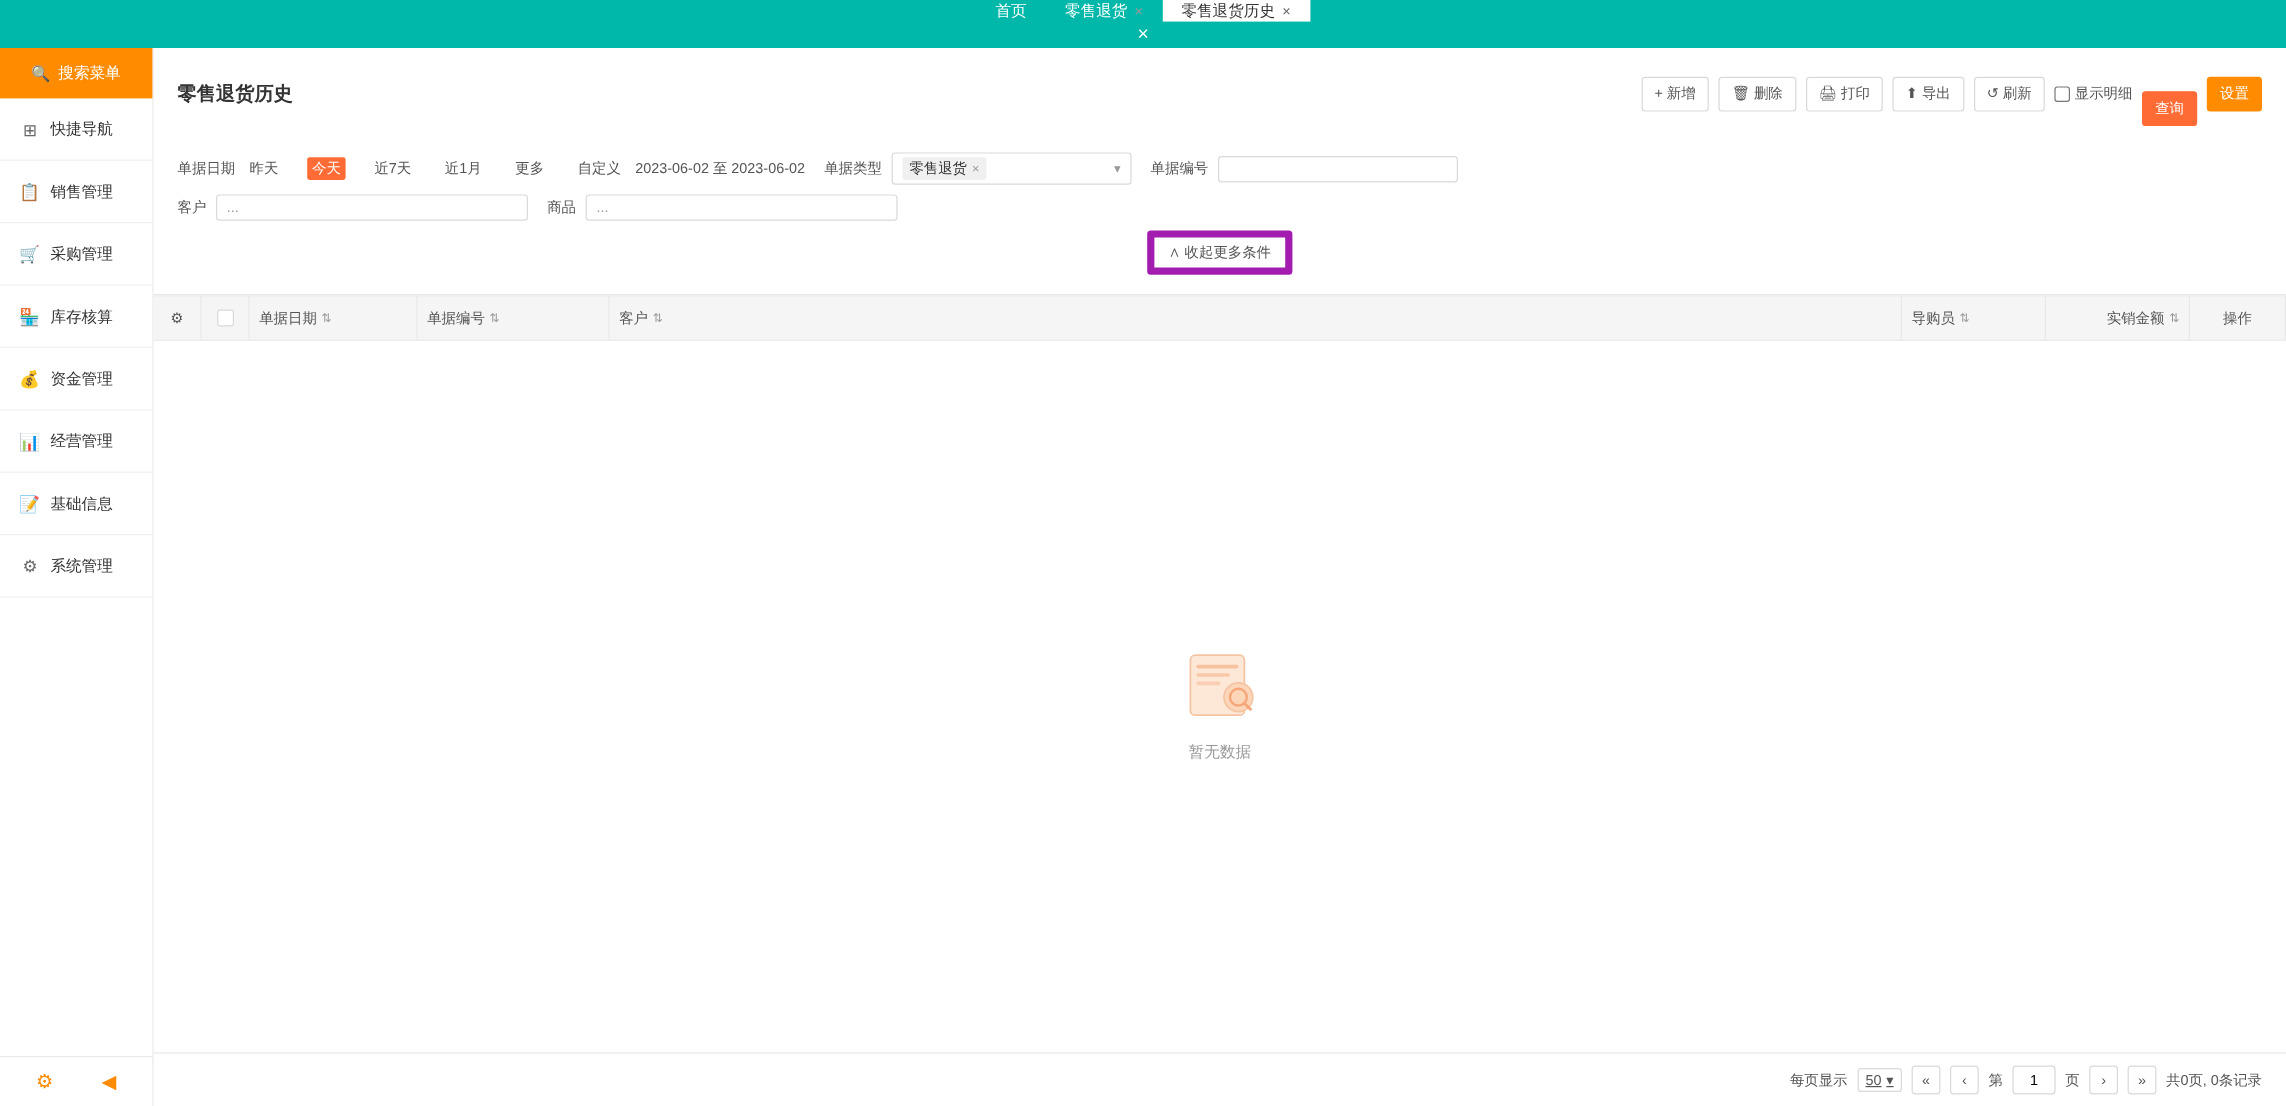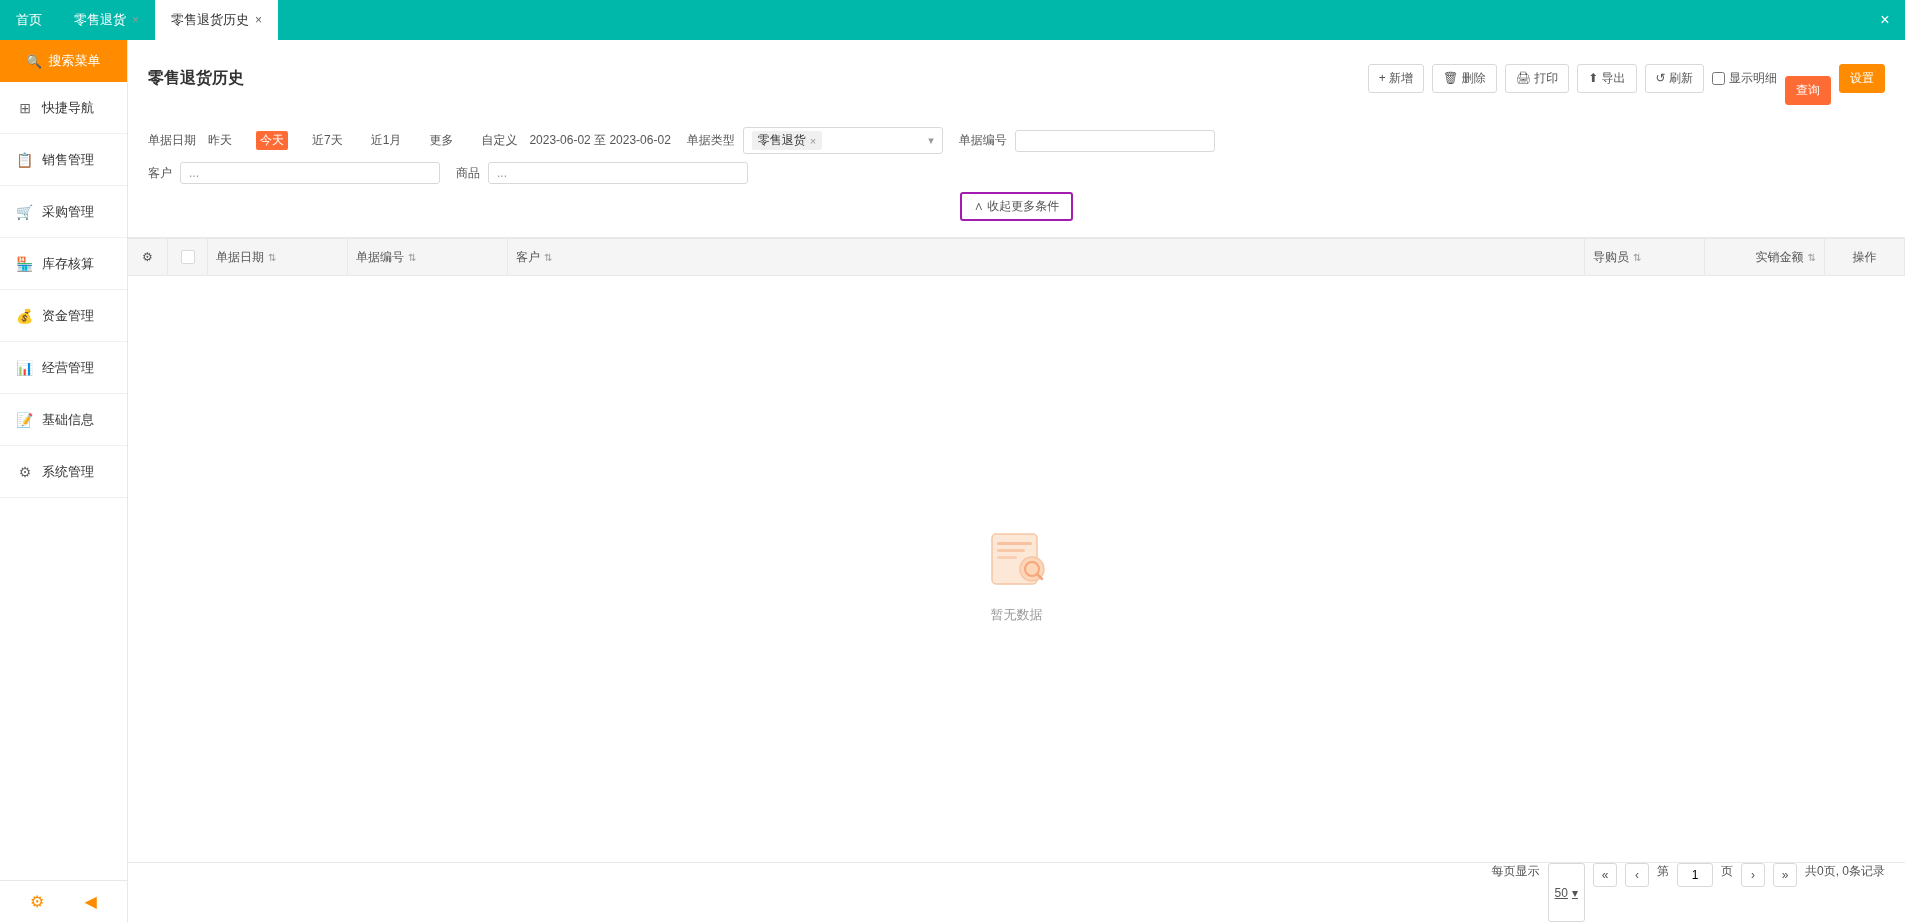--- a/index.html
+++ b/index.html
@@ -6,20 +6,21 @@
     body { width: 1905px; height: 922px; overflow: hidden; background: #f5f5f5; display: flex; flex-direction: column; }
 
     
     .top-bar {
       height: 40px;
       background: #00b8a9;
       display: flex;
       align-items: center;
       padding: 0 0 0 0;
       flex-shrink: 0;
+      flex-direction: column;
     }
     .top-bar-tabs {
       display: flex;
       align-items: center;
       flex: 1;
       height: 100%;
     }
     .tab-item {
       height: 100%;
       display: flex;
@@ -274,21 +275,21 @@
     }
     .collapse-btn {
       display: flex;
       align-items: center;
       gap: 4px;
       font-size: 12px;
       color: #555;
       cursor: pointer;
       margin: 0 auto;
       padding: 4px 12px;
-      border: 2px solid #a21caf;
+      border: 6px solid #a21caf;
       border-radius: 3px;
       background: #fff;
     }
 
     
     .table-container {
       flex: 1;
       background: #fff;
       margin: 0;
       overflow: hidden;
@@ -344,24 +345,25 @@
       height: 80px;
     }
     .empty-text {
       font-size: 13px;
       color: #999;
       font-family: Liberation Mono, monospace;
     }
 
     
     .pagination-bar {
-      height: 60px;
+      height: 45px;
       background: #fff;
       border-top: 1px solid #e8e8e8;
       display: flex;
+      align-items: center;
       justify-content: flex-end;
       padding: 0 20px;
       gap: 8px;
       flex-shrink: 0;
       font-size: 12px;
       color: #555;
     }
     .page-size-select {
       border: 1px solid #d9d9d9;
       border-radius: 3px;

